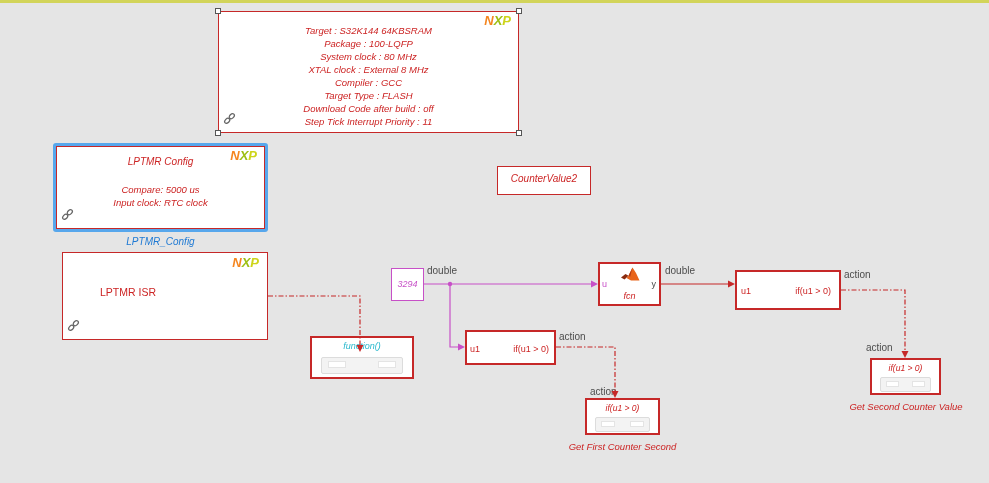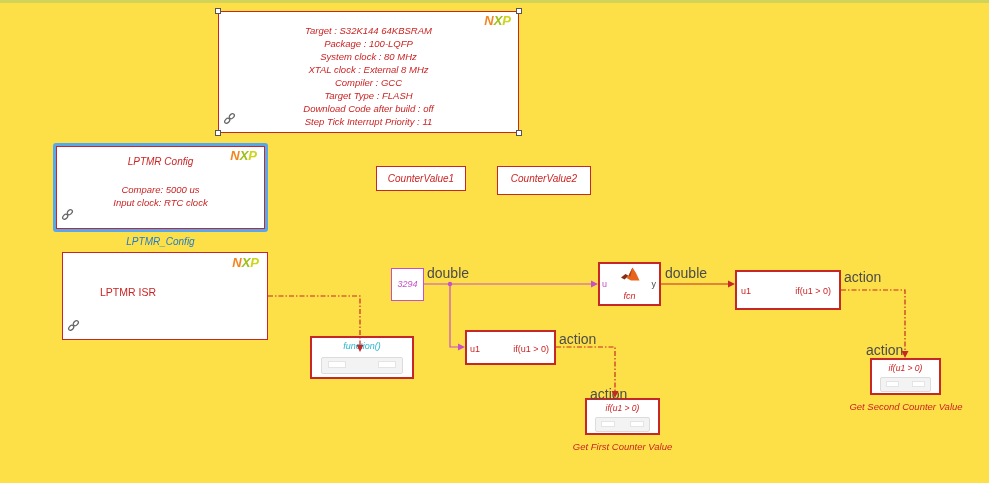--- a/index.html
+++ b/index.html
@@ -1,17 +1,17 @@
 <!DOCTYPE html>
 <html><head>
 <meta charset="utf-8">
 <style>
   html,body{margin:0;padding:0;background:#fff;}
   #canvas{
-    position:relative;width:989px;height:483px;background:#fde047;overflow:hidden;
+    position:relative;width:989px;height:483px;background:#e5e5e5;overflow:hidden;
     font-family:"Liberation Sans",sans-serif;-webkit-user-select:none;user-select:none;
   }
   .top-strip{position:absolute;left:0;top:0;width:989px;height:3px;background:#d2d45a;}
   .abs{position:absolute;box-sizing:border-box;}
   .block{position:absolute;box-sizing:border-box;background:#fff;border:1.5px solid #c62828;}
   .block.heavy{border-width:2px;}
   .red{color:#cc2424;}
   .gray{color:#4c4c4c;}
   .mag{color:#c750c7;}
   .cyan{color:#2bb9ce;}
@@ -19,21 +19,21 @@
   .center{text-align:center;font-style:italic;}
   .t9{font-size:9px;line-height:11px;}
   .t95{font-size:9.5px;line-height:13px;}
   .t10{font-size:10px;line-height:12px;}
   .handle{position:absolute;width:6px;height:6px;background:#fff;border:1px solid #555;box-sizing:border-box;}
   .nxp{position:absolute;font-style:italic;font-weight:bold;font-size:13px;letter-spacing:0px;line-height:14px;}
   .nxp .n{color:#f5861f;} .nxp .x{color:#9dbf13;} .nxp .p{color:#cdd419;}
   .chain{position:absolute;left:4px;bottom:3px;}
   .preview{position:absolute;background:#f3f3f3;border:1px solid #dcdcdc;border-radius:2px;}
   .pv{position:absolute;background:#ffffff;border:1px solid #e4e4e4;box-sizing:border-box;}
-  .sig-label{position:absolute;font-size:14px;color:#4c4c4c;white-space:nowrap;}
+  .sig-label{position:absolute;font-size:10px;color:#4c4c4c;white-space:nowrap;}
   .port-label{position:absolute;font-size:9px;white-space:nowrap;}
   svg.wires{position:absolute;left:0;top:0;pointer-events:none;}
 </style>
 </head>
 <body>
 
 <div id="canvas">
   <div class="top-strip"></div>
 
   <div class="block" style="left:218px;top:11px;width:301px;height:122px;border-width:1px;">
@@ -79,23 +79,20 @@
             <g fill="none" stroke="#666" stroke-width="1.3">
           <ellipse cx="4.2" cy="8.8" rx="2.9" ry="2" transform="rotate(-45 4.2 8.8)"></ellipse>
           <ellipse cx="8.8" cy="4.2" rx="2.9" ry="2" transform="rotate(-45 8.8 4.2)"></ellipse>
         </g>
           </svg>
       </div>
     </div>
   </div>
   <div class="abs center blue t10" style="left:53px;top:236px;width:215px;">LPTMR_Config</div>
 
-  <div class="block" style="left:376px;top:166px;width:90px;height:25px;">
-    <div class="abs center red t10" style="left:0;right:0;top:6px;">CounterValue1</div>
-  </div>
   <div class="block" style="left:497px;top:166px;width:94px;height:29px;">
     <div class="abs center red t10" style="left:0;right:0;top:6px;">CounterValue2</div>
   </div>
 
   <div class="block" style="left:62px;top:252px;width:206px;height:88px;">
     <div class="nxp" style="right:8px;top:3px;">
       <span class="n">N</span><span class="x">X</span><span class="p">P</span>
     </div>
     <div class="abs red" style="left:37px;top:33px;font-size:10.5px;">LPTMR ISR</div>
     <div class="chain">
@@ -143,21 +140,21 @@
     <div class="port-label red" style="right:8px;top:14px;">if(u1 &gt; 0)</div>
   </div>
 
   <div class="block heavy" style="left:585px;top:398px;width:75px;height:37px;">
     <div class="abs center red" style="left:0;right:0;top:3px;font-size:8.5px;">if(u1 &gt; 0)</div>
     <div class="preview" style="left:8px;right:8px;top:17px;height:13px;">
       <div class="pv" style="left:5px;top:3px;width:14px;height:6px;"></div>
       <div class="pv" style="right:5px;top:3px;width:14px;height:6px;"></div>
     </div>
   </div>
-  <div class="abs center red t95" style="left:557px;top:440px;width:131px;">Get First Counter Value</div>
+  <div class="abs center red t95" style="left:557px;top:440px;width:131px;">Get First Counter Second</div>
 
   <div class="block heavy" style="left:870px;top:358px;width:71px;height:37px;">
     <div class="abs center red" style="left:0;right:0;top:3px;font-size:8.5px;">if(u1 &gt; 0)</div>
     <div class="preview" style="left:8px;right:8px;top:17px;height:13px;">
       <div class="pv" style="left:5px;top:3px;width:13px;height:6px;"></div>
       <div class="pv" style="right:5px;top:3px;width:13px;height:6px;"></div>
     </div>
   </div>
   <div class="abs center red t95" style="left:841px;top:400px;width:130px;">Get Second Counter Value</div>
 

